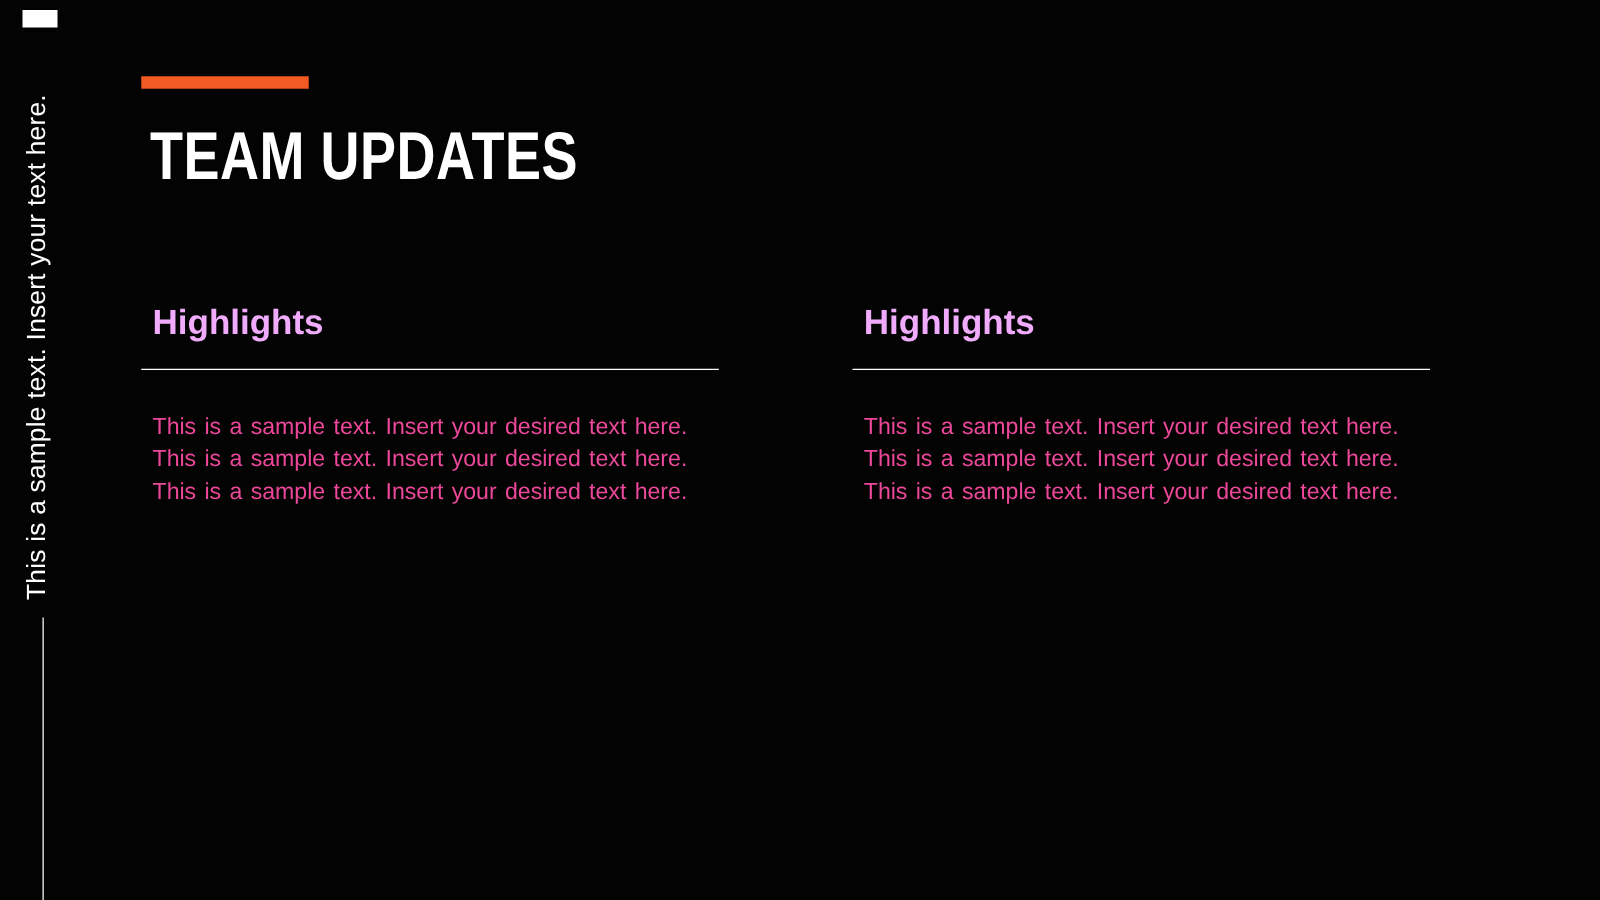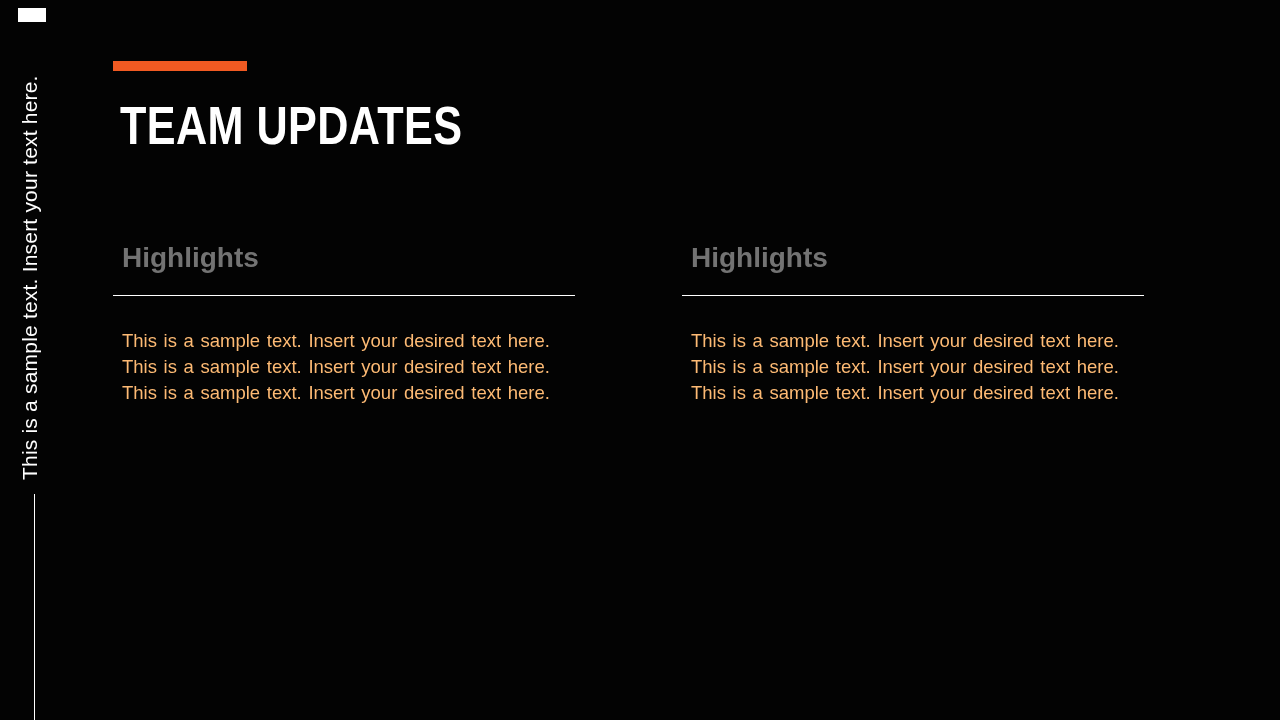--- a/index.html
+++ b/index.html
@@ -75,36 +75,36 @@
   
   .col {
     position: absolute;
     top: 240px;
     width: 462px;
   }
   .col-left  { left: 113px; }
   .col-right { left: 682px; }
 
   .col-heading {
-    color: #737373;
+    color: #f0abfc;
     font-size: 28px;
     font-weight: bold;
     line-height: 1.25;
     margin: 0 0 20px 9px;
   }
   .col-rule {
     height: 1px;
     background: #ffffff;
     width: 462px;
     margin: 0;
   }
   .col-body {
     margin: 32px 0 0 9px;
     width: 430px;
-    color: #fdba74;
+    color: #ec4899;
     font-size: 18.5px;
     line-height: 1.40;
     word-spacing: 1.5px;
   }
 </style>
 </head>
 <body>
 
 <div class="slide">
 

